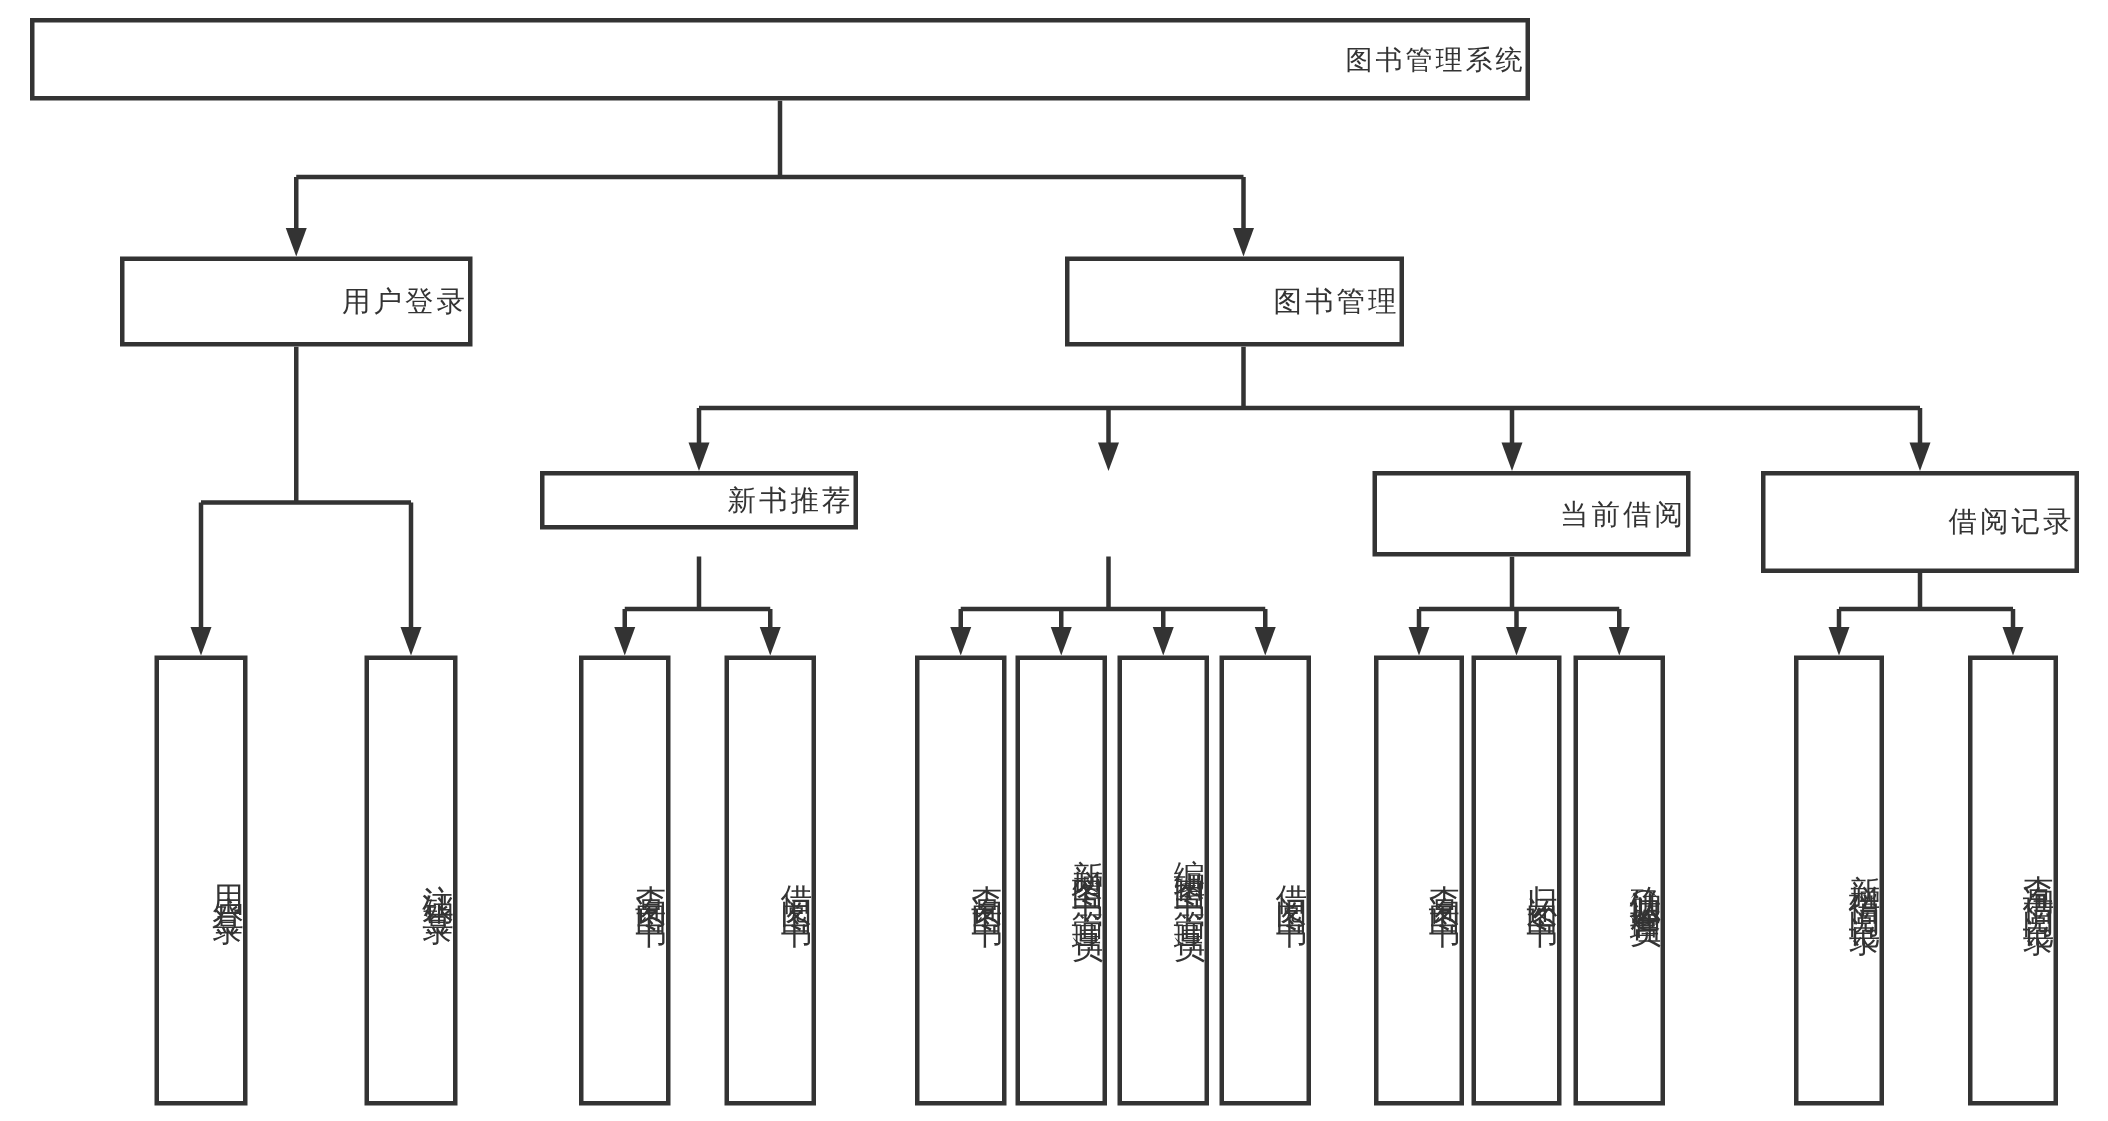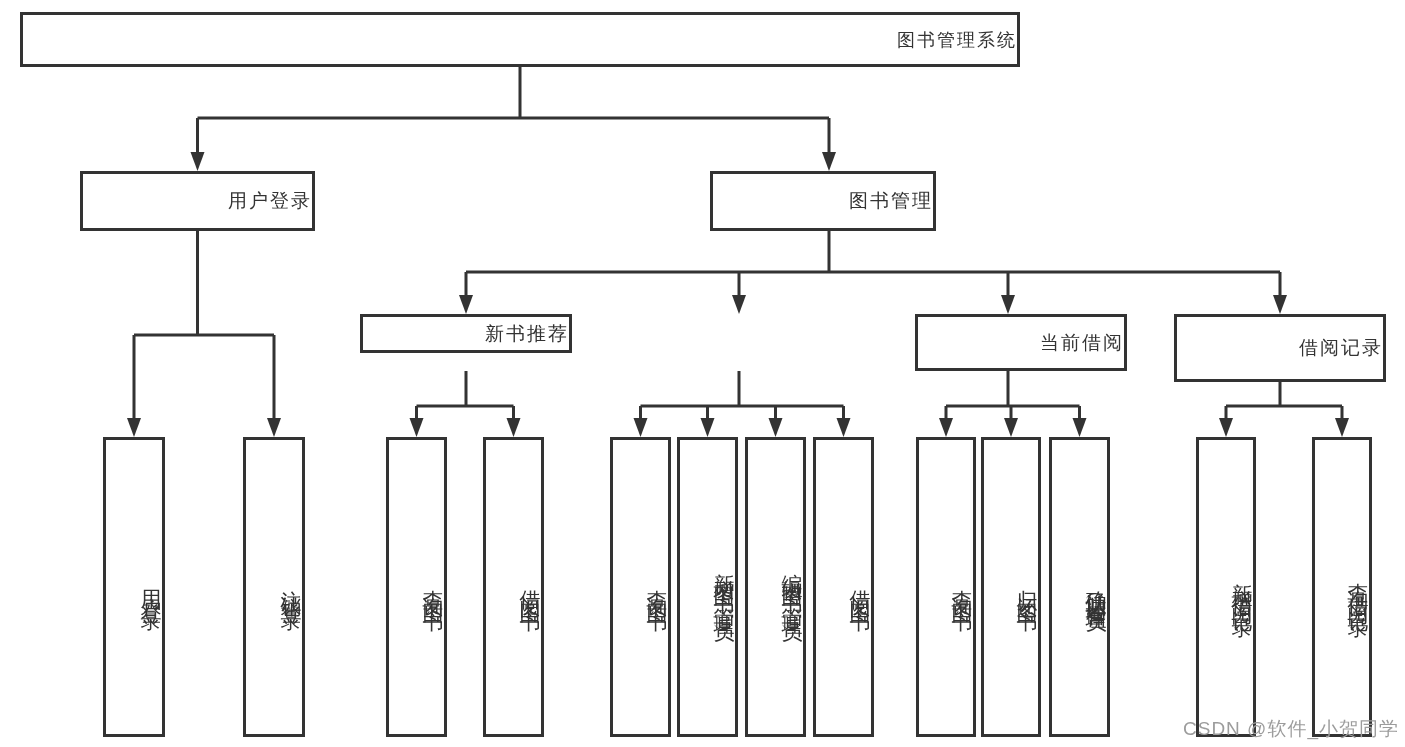--- a/index.html
+++ b/index.html
@@ -152,15 +152,14 @@
     <span class="vlabel" style="letter-spacing:3px;">确认归还（管理员）</span>
   </div>
 
   <div class="box" style="left:1196px;top:437px;width:60px;height:300px;">
     <span class="vlabel">新增借阅记录</span>
   </div>
   <div class="box" style="left:1312px;top:437px;width:60px;height:300px;">
     <span class="vlabel">查询借阅记录</span>
   </div>
 
-  <div class="watermark">CSDN @软件_小贺同学</div>
 
 </div>
 
 </body></html>

